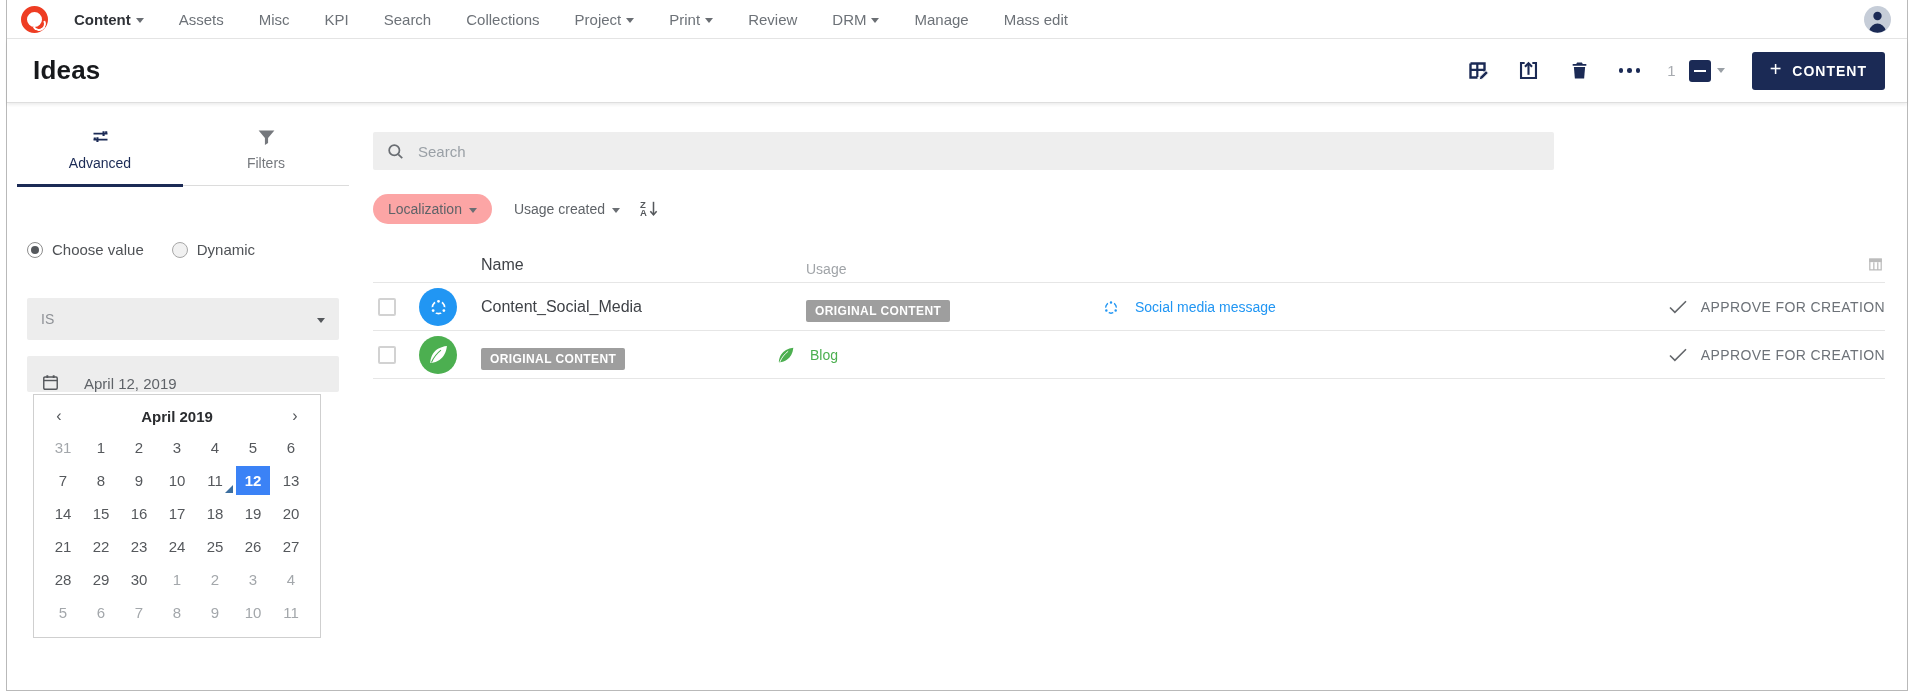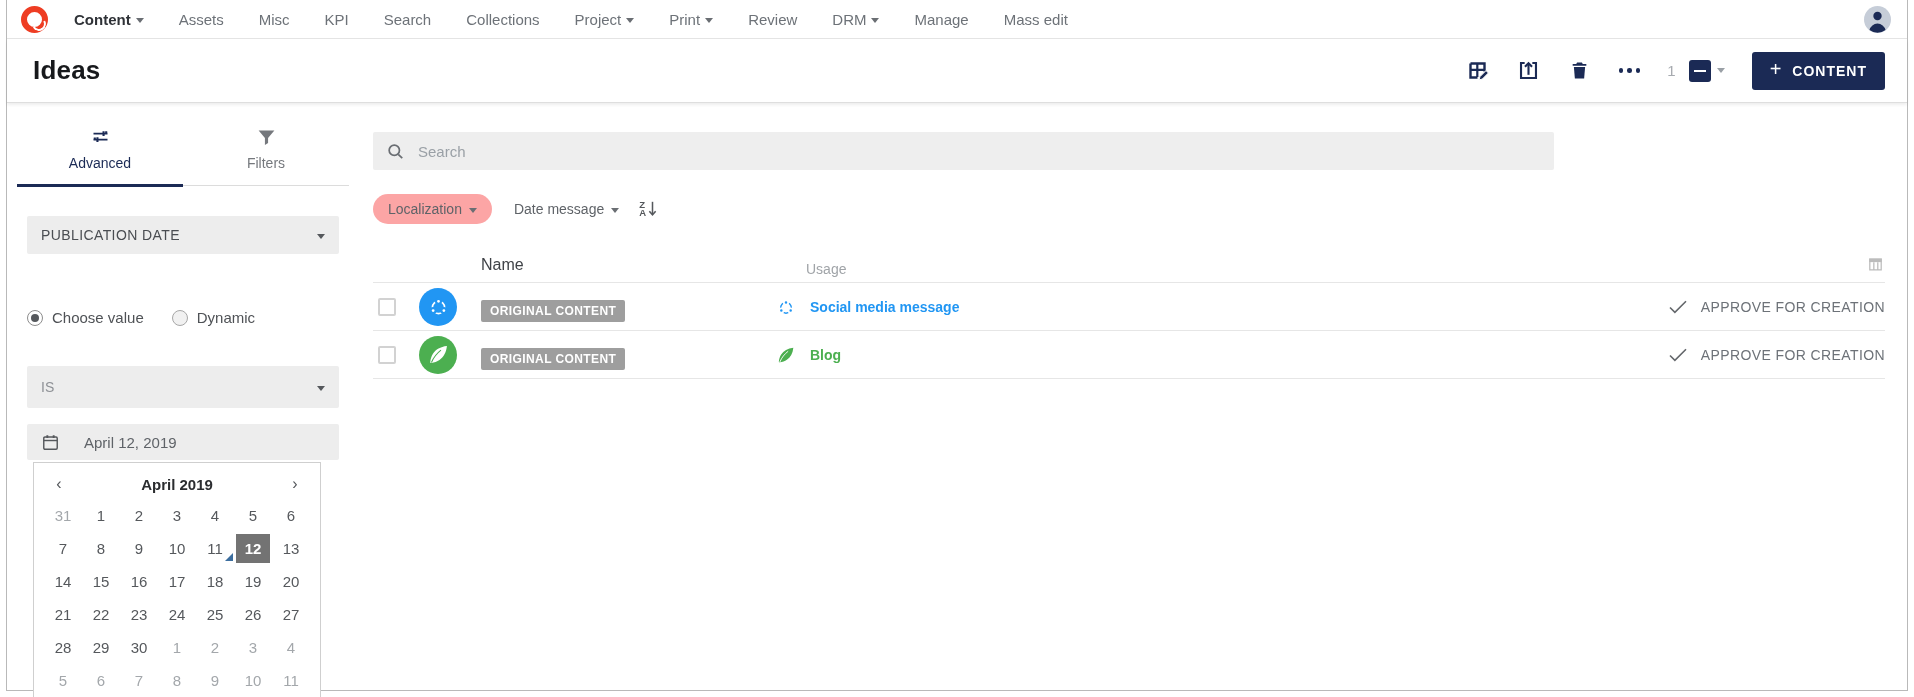--- a/index.html
+++ b/index.html
@@ -55,34 +55,34 @@
   .sidesection { padding:0 18px; }
   .graybox { background:#ededed; border-radius:2px; display:flex; align-items:center; padding:0 14px; cursor:pointer; }
   .pubdate { margin-top:30px; height:38px; font-size:14px; color:#4a4d52; letter-spacing:.4px; }
   .boxcaret { margin-left:auto; border-top-color:#55585c; }
   .radios { display:flex; align-items:center; gap:28px; margin-top:23px; font-size:15px; color:#4f5256; }
   .radioopt { display:flex; align-items:center; gap:9px; cursor:pointer;margin-top:32px; }
   .radio { width:16px; height:16px; border-radius:50%; border:1px solid #a7a7a7; background:#f1f1f1; position:relative; flex:none; }
   .radio.checked { background:#fff; border-color:#8d8d8d; }
   .radio.checked::after { content:""; position:absolute; inset:3px; border-radius:50%; background:#55585c; }
   .isbox { margin-top:40px; height:42px; font-size:14px; color:#8e9196; }
-  .datebox { margin-top:16px; height:36px; font-size:15px; color:#5f6368; gap:24px; }
+  .datebox { margin-top:16px; height:36px; font-size:15px; color:#5f6368; gap:24px;align-items:flex-end; }
 
   
   .calendar { width:288px; margin:2px 0 0 6px; background:#fff; border:1px solid #cfcfcf; padding:6px 10px 8px; }
   .calhead { display:flex; align-items:center; height:30px; font-size:15px; }
   .calnav { width:30px; text-align:center; color:#55585c; font-size:16px; cursor:pointer; }
   .calmonth { flex:1; text-align:center; font-weight:bold; color:#2b2d30; }
   .calgrid { display:grid; grid-template-columns:repeat(7,1fr); }
   .caldow { text-align:center; font-weight:bold; color:#3a3d41; font-size:14px; padding:4px 0 8px; }
   .calcell { height:33px; display:flex; align-items:center; justify-content:center; cursor:pointer; }
   .cellinner { min-width:34px; height:29px; display:flex; align-items:center; justify-content:center;
     font-size:15px; color:#55585c; position:relative; }
   .calcell.muted .cellinner { color:#a3a7ab; }
-  .calcell.selected .cellinner { background:#737373; color:#fff; font-weight:bold; }
+  .calcell.selected .cellinner { background:#3b82f6; color:#fff; font-weight:bold; }
   .calcell.today .cellinner::after { content:""; position:absolute; right:-1px; bottom:2px;
     border-left:8px solid transparent; border-bottom:8px solid #3c6e9f; }
 
   
   .searchbar { margin-top:29px; width:1181px; height:38px; background:#eeeeee; border-radius:2px;
     display:flex; align-items:center; padding:0 13px; gap:13px; }
   .searchbar input { border:none; background:transparent; outline:none; font-size:15px; color:#3c4043;
     flex:1; font-family:inherit; }
   .searchbar input::placeholder { color:#9aa0a6; }
   .chips { margin-top:24px; display:flex; align-items:center; }
@@ -100,21 +100,21 @@
   .c-check { width:46px; flex:none; display:flex; align-items:center; }
   .checkbox { width:18px; height:18px; border:2px solid #d2d2d2; border-radius:2px; background:#fff;
     margin-left:5px; cursor:pointer; }
   .c-icon { width:62px; flex:none; display:flex; align-items:center; }
   .typecircle { width:38px; height:38px; border-radius:50%; display:flex; align-items:center; justify-content:center; }
   .c-name { width:325px; flex:none; font-size:16px; color:#3f4247; }
   .c-badge { width:295px; flex:none;margin-top:8px; }
   .badge { display:inline-block; background:#9e9e9e; color:#fff; font-size:12px; font-weight:bold;
     letter-spacing:.4px; padding:4px 9px; border-radius:2px; }
   .c-usage { flex:1; min-width:0; display:flex; align-items:center; gap:14px; }
-  .usagelink { font-size:14px; font-weight:bold; cursor:pointer; }
+  .usagelink { font-size:14px; font-weight:normal; cursor:pointer; }
   .c-action { width:266px; flex:none; display:flex; align-items:center; justify-content:flex-end; gap:13px;
     color:#6d7278; font-size:14px; letter-spacing:.4px; white-space:nowrap; }
   .colicon { margin-left:auto; cursor:pointer; display:flex; }
   svg { display:block; }
 </style>
 </head>
 <body>
 
 <div class="frame">
 
@@ -231,24 +231,20 @@
             <span>
               <svg viewBox="0 0 24 24" width="21" height="21" fill="#75787d">
                 <path d="M3 4h18l-7.2 8.6v5.6l-3.6 2.3v-7.9z"></path>
               </svg>
             </span>
             <span>Filters</span>
           </div>
         </div>
 
       <div class="sidesection">
-        <div class="graybox pubdate">
-          <span>PUBLICATION DATE</span>
-          <span class="caret boxcaret"></span>
-        </div>
 
         <div class="radios">
           <div class="radioopt">
             <span class="radio checked"></span>
             <span>Choose value</span>
           </div>
           <div class="radioopt">
             <span class="radio"></span>
             <span>Dynamic</span>
           </div>
@@ -418,21 +414,21 @@
         </span>
         <input type="text" placeholder="Search" style="">
       </div>
 
       <div class="chips">
         <div class="chip-pill">
           <span>Localization</span>
           <span class="caret chipcaret"></span>
         </div>
         <div class="chip-text">
-          <span>Date message</span>
+          <span>Usage created</span>
           <span class="caret chipcaret"></span>
         </div>
         <div class="sorticon">
           <span class="za">
               <span>Z</span>
               <span>A</span>
             </span>
           <svg viewBox="0 0 12 20" width="11" height="18" stroke="#55585c" stroke-width="1.7" fill="none">
             <path d="M6 2v14"></path>
               <path d="M2.5 12.5L6 16.5l3.5-4"></path>
@@ -463,20 +459,21 @@
                   <svg viewBox="0 0 24 24" width="23" height="23">
                     <circle cx="12" cy="13" r="6.4" fill="none" stroke="#ffffff" stroke-width="1.7"></circle>
                     <g fill="#ffffff" stroke="#2196f3" stroke-width="2.2">
                       <circle cx="12" cy="6.6" r="2.6"></circle>
                       <circle cx="6.4" cy="16.3" r="2.6"></circle>
                       <circle cx="17.6" cy="16.3" r="2.6"></circle>
                     </g>
                   </svg>
                 </span>
               </div>
+              <div class="c-name">Content_Social_Media</div>
               <div class="c-badge"><span class="badge">ORIGINAL CONTENT</span></div>
               <div class="c-usage">
                 <span>
                   <svg viewBox="0 0 24 24" width="20" height="20">
                     <circle cx="12" cy="13" r="6.4" fill="none" stroke="#2196f3" stroke-width="1.7"></circle>
                     <g fill="#2196f3" stroke="#ffffff" stroke-width="2.2">
                       <circle cx="12" cy="6.6" r="2.6"></circle>
                       <circle cx="6.4" cy="16.3" r="2.6"></circle>
                       <circle cx="17.6" cy="16.3" r="2.6"></circle>
                     </g>

